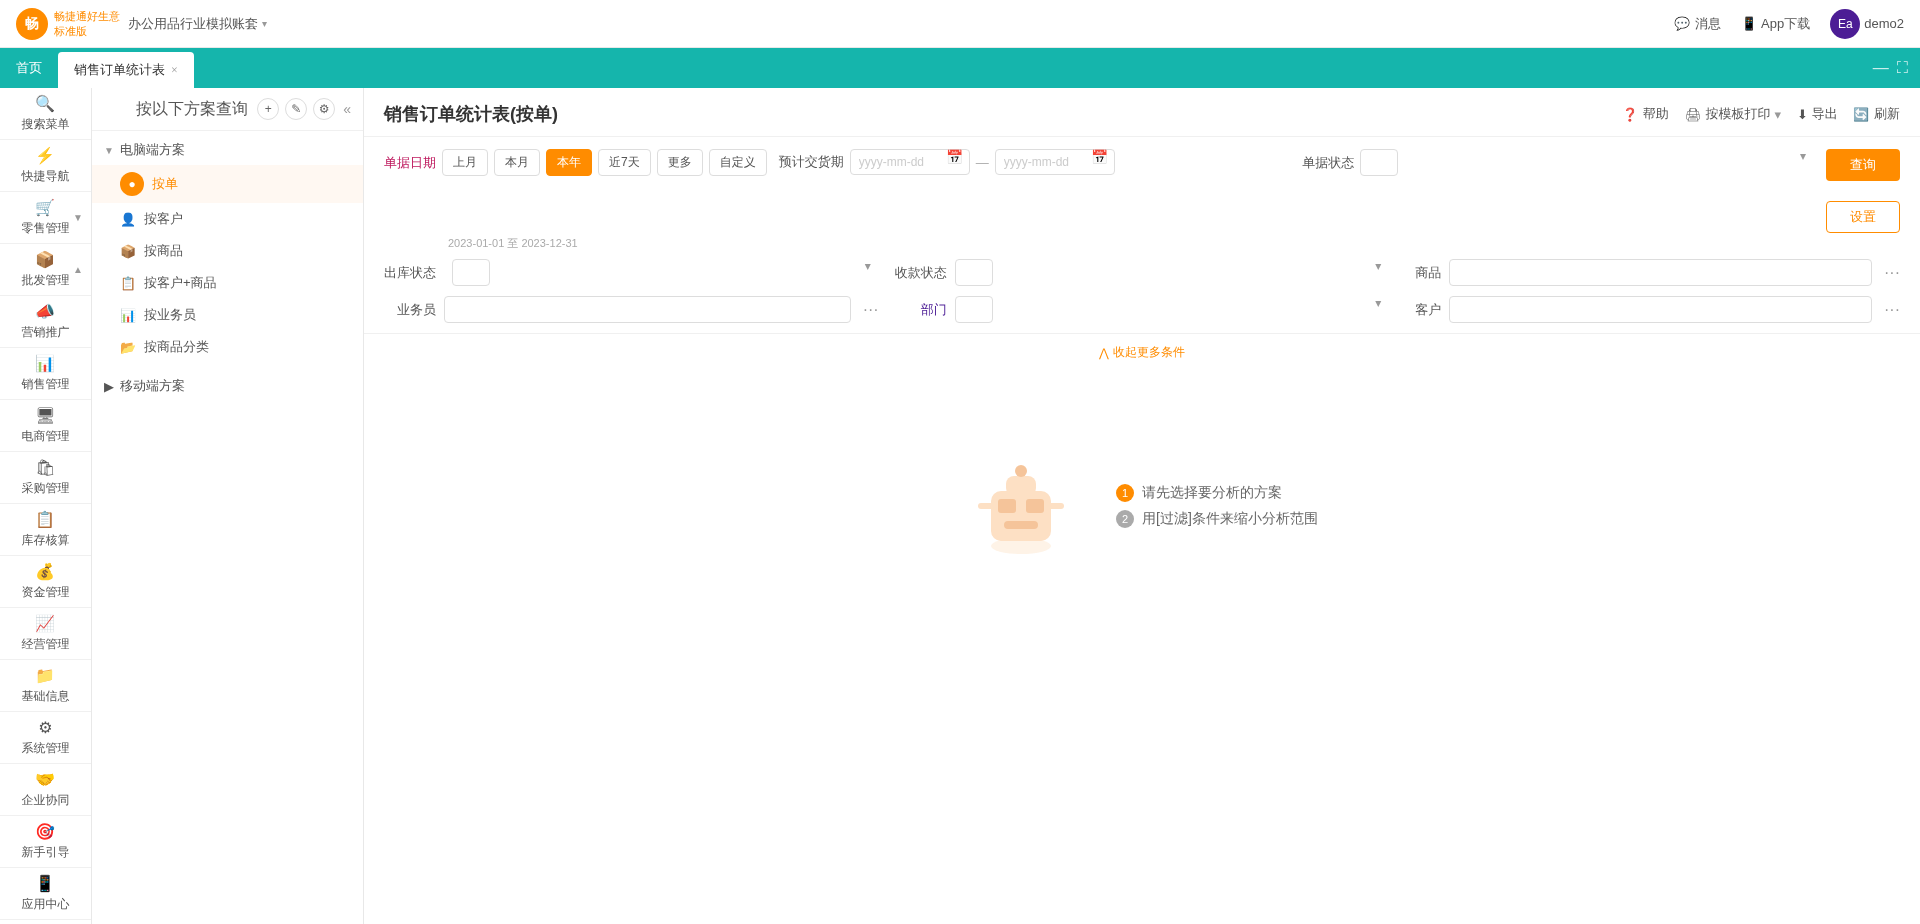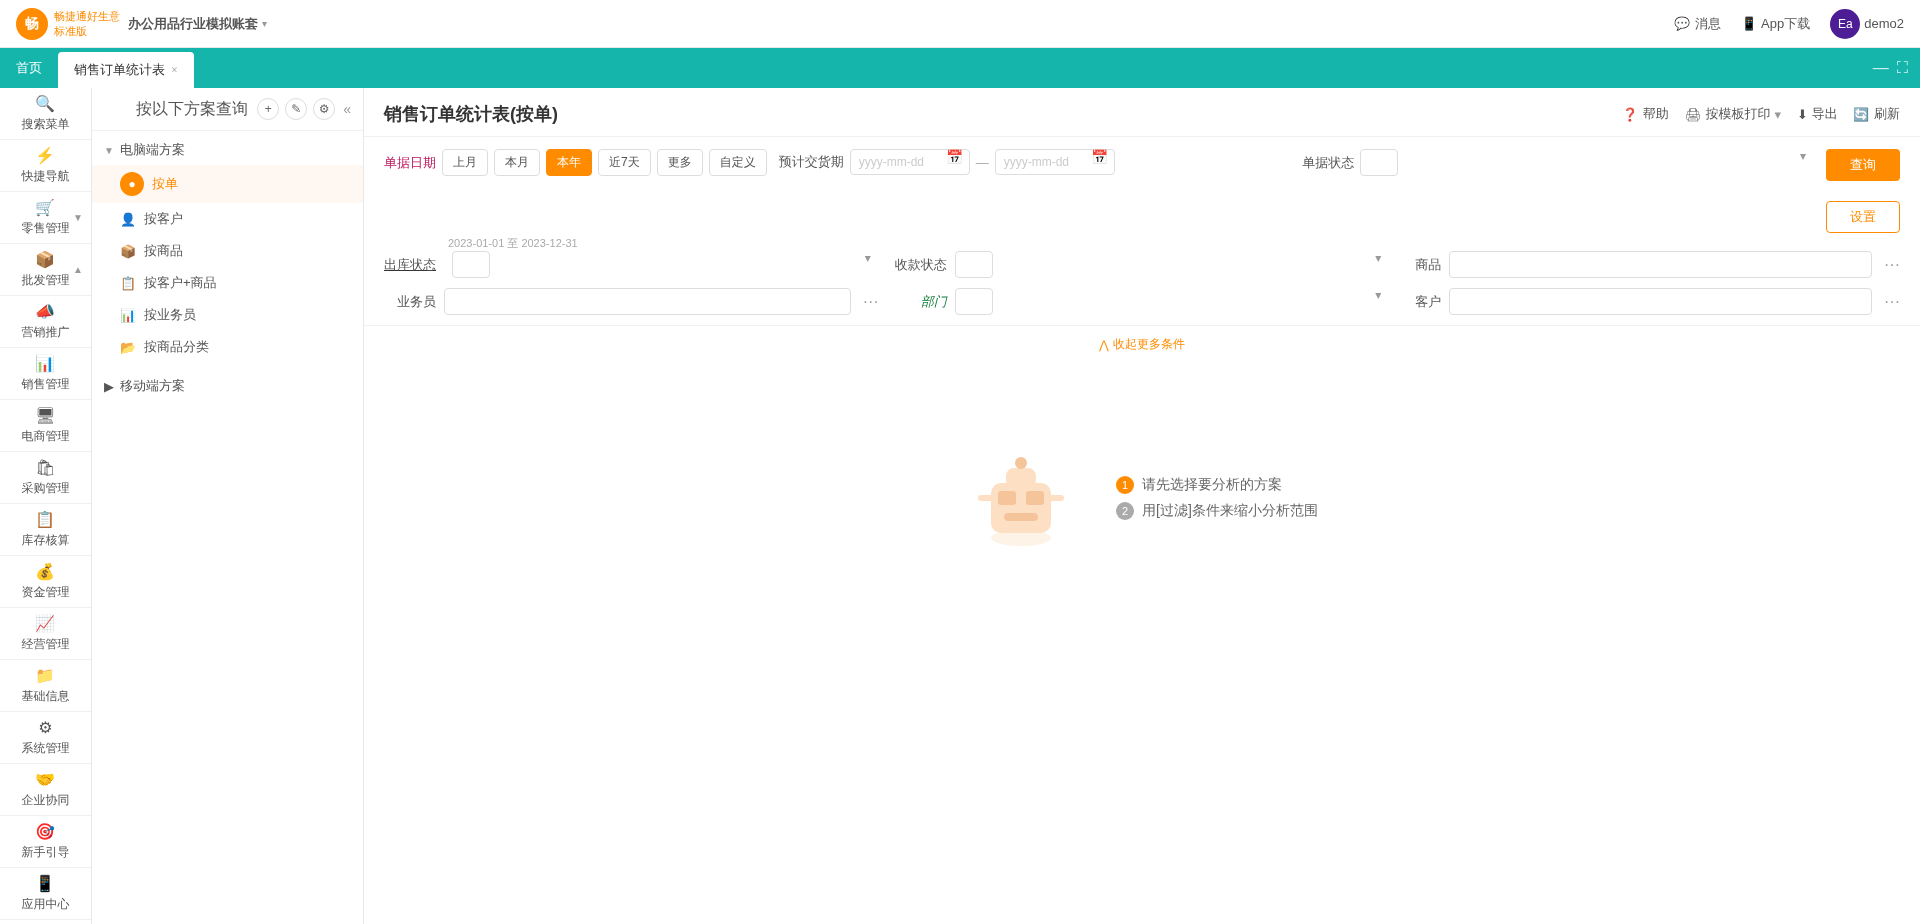--- a/index.html
+++ b/index.html
@@ -14,21 +14,21 @@
       justify-content: space-between;
       padding: 0 16px;
       border-bottom: 1px solid #e8e8e8;
       position: fixed; top: 0; left: 0; right: 0; z-index: 100;
     }
     .top-left { display: flex; align-items: center; gap: 8px; }
     .logo-area { display: flex; align-items: center; gap: 6px; }
     .logo-circle { width: 32px; height: 32px; background: #ff8c00; border-radius: 50%; display: flex; align-items: center; justify-content: center; color: #fff; font-size: 14px; font-weight: bold; }
     .logo-text { font-size: 11px; color: #ff8c00; line-height: 1.3; }
     .app-title-area { display: flex; align-items: center; gap: 4px; }
-    .app-title { font-size: 13px; color: #555; font-weight: bold; }
+    .app-title { font-size: 13px; color: #555; }
     .chevron-down { color: #999; font-size: 10px; }
     .top-right { display: flex; align-items: center; gap: 20px; }
     .top-action { display: flex; align-items: center; gap: 4px; color: #555; cursor: pointer; font-size: 13px; }
     .user-avatar { width: 30px; height: 30px; border-radius: 50%; background: #4c1d95; display: flex; align-items: center; justify-content: center; color: #fff; font-size: 12px; }
     .user-name { font-size: 13px; color: #555; }
 
     
     .tab-bar {
       height: 40px;
       background: #15b5ac;
@@ -547,26 +547,26 @@
                 <span class="select-arrow">▾</span>
               </div>
             </div>
 
             <div class="btn-group-right">
               <button class="query-btn">查询</button>
               <button class="settings-btn">设置</button>
             </div>
           </div>
 
-          <div style="margin-left:64px; margin-top:-8px; ">
+          <div style="margin-left:64px; margin-top:-8px; margin-bottom:8px;">
             <span style="font-size:11px; color:#aaa;">2023-01-01 至 2023-12-31</span>
           </div>
 
           <div style="display:flex; align-items:center; gap:0; margin-bottom:10px;">
-            <div style="flex:1; display:flex; align-items:center; gap:16px; padding-right:16px;text-decoration:underline;">
+            <div style="flex:1; display:flex; align-items:center; gap:16px; padding-right:16px;">
               <span style="font-size:13px;color:#555;white-space:nowrap;min-width:52px;text-align:right;">出库状态</span>
               <div class="select-wrap">
                 <select class="filter-select-full">
                   <option value=""></option>
                 </select>
                 <span class="select-arrow">▾</span>
               </div>
             </div>
             <div style="flex:1; display:flex; align-items:center; gap:8px; padding-right:16px;">
               <span style="font-size:13px;color:#555;white-space:nowrap;min-width:52px;text-align:right;">收款状态</span>
@@ -584,21 +584,21 @@
             </div>
           </div>
 
           <div style="display:flex; align-items:center; gap:0; margin-bottom:10px;">
             <div style="flex:1; display:flex; align-items:center; gap:8px; padding-right:16px;">
               <span style="font-size:13px;color:#555;white-space:nowrap;min-width:52px;text-align:right;">业务员</span>
               <input type="text" class="filter-input" style="flex: 1 1 0%;">
               <span class="filter-dots">···</span>
             </div>
             <div style="flex:1; display:flex; align-items:center; gap:8px; padding-right:16px;">
-              <span style="font-size:13px;color:#15803d;white-space:nowrap;min-width:52px;text-align:right;font-style:italic;">部门</span>
+              <span style="font-size:13px;color:#4c1d95;white-space:nowrap;min-width:52px;text-align:right;">部门</span>
               <div class="select-wrap">
                 <select class="filter-select-full">
                   <option value=""></option>
                 </select>
                 <span class="select-arrow">▾</span>
               </div>
             </div>
             <div style="flex:1; display:flex; align-items:center; gap:8px;">
               <span style="font-size:13px;color:#555;white-space:nowrap;min-width:36px;text-align:right;">客户</span>
               <input type="text" class="filter-input" style="flex: 1 1 0%;">

